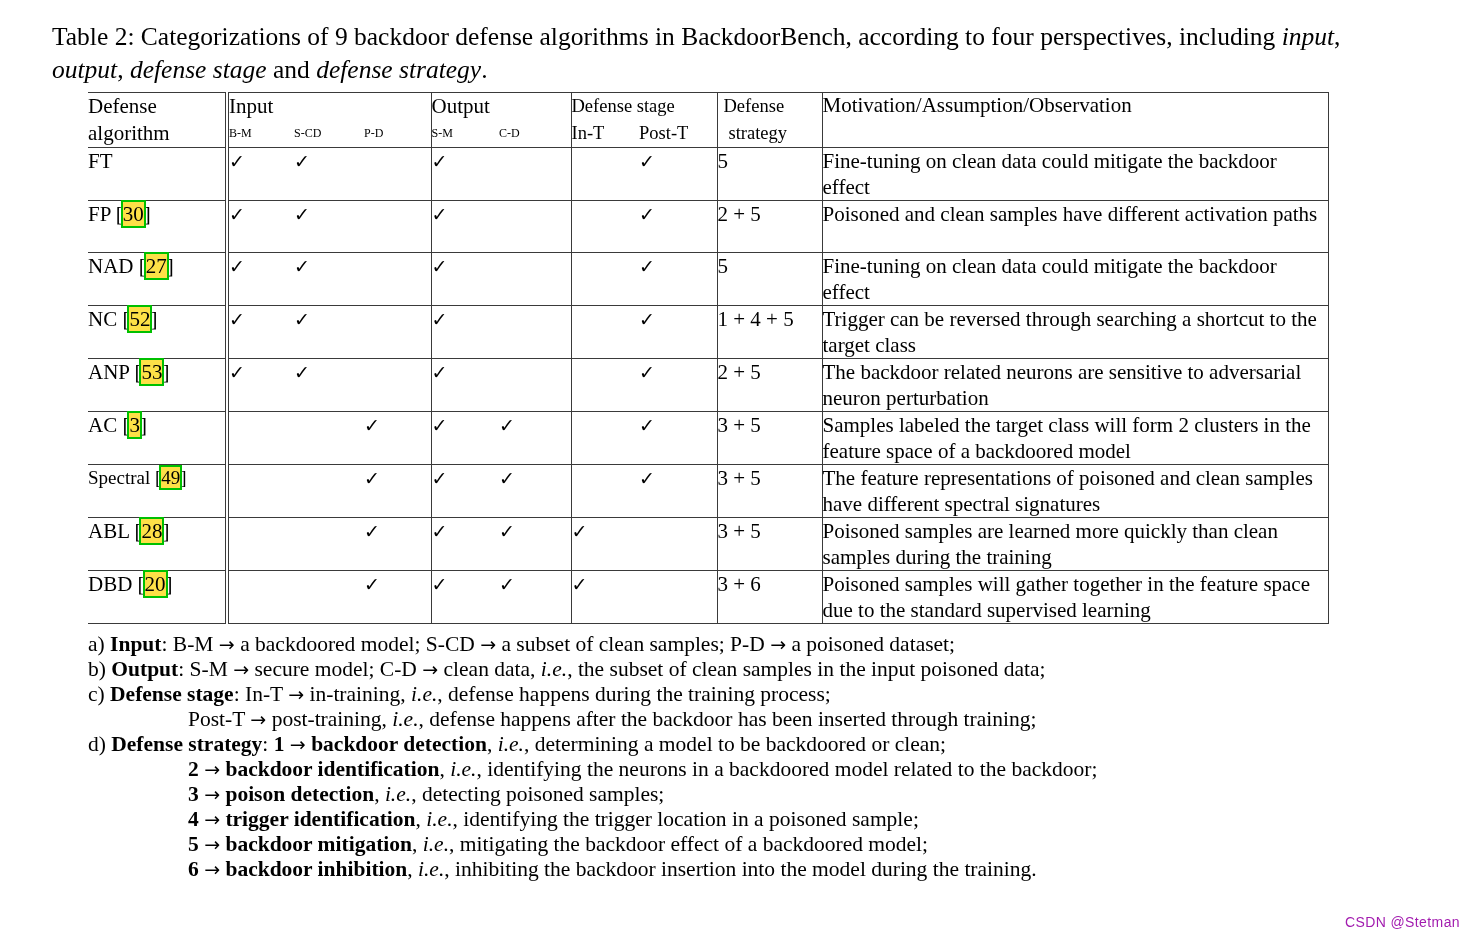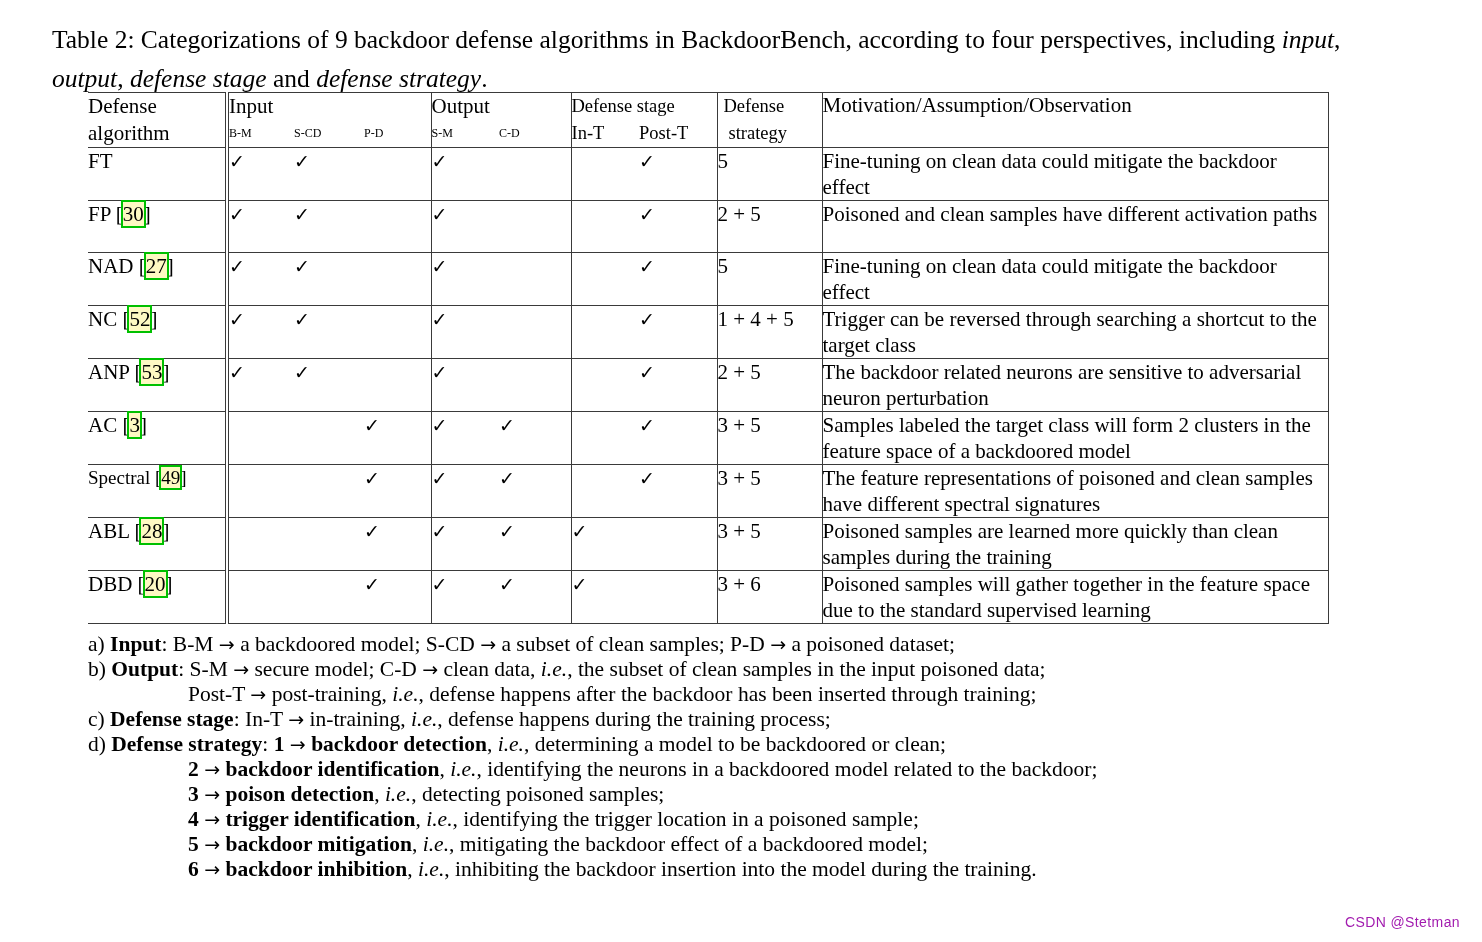--- a/index.html
+++ b/index.html
@@ -16,21 +16,21 @@
     overflow: hidden;
   }
 
   
   #caption {
     position: absolute;
     left: 52px;
     top: 20px;
     width: 1310px;
     font-size: 25.5px;
-    line-height: 39px;
+    line-height: 33px;
     text-align: left;
   }
   #caption .it { font-style: italic; }
 
   
   #table-wrap {
     position: absolute;
     left: 88px;
     top: 92px;
     width: 1240px;
@@ -116,21 +116,21 @@
 
   .chk {
     display: inline-block;
     font-family: "DejaVu Sans", sans-serif;
     font-size: 19px;
     line-height: 26px;
   }
 
   
   .cite {
-    background: #fef9c3;
+    background: #fde047;
     outline: 2.2px solid #00c000;
     color: #000;
     padding: 0 0px;
   }
 
   
   #notes {
     position: absolute;
     left: 88px;
     top: 632px;
@@ -310,25 +310,25 @@
   </table>
 </div>
 
 <div id="notes">
   <div class="nline">
     <span>a) </span><b>Input</b><span>: B-M </span><span class="arrow">→</span><span> a backdoored model; S-CD </span><span class="arrow">→</span><span> a subset of clean samples; P-D </span><span class="arrow">→</span><span> a poisoned dataset;</span>
   </div>
   <div class="nline">
     <span>b) </span><b>Output</b><span>: S-M </span><span class="arrow">→</span><span> secure model; C-D </span><span class="arrow">→</span><span> clean data, </span><i>i.e.</i><span>, the subset of clean samples in the input poisoned data;</span>
   </div>
+  <div class="nline">
+    <span>c) </span><b>Defense stage</b><span>: In-T </span><span class="arrow">→</span><span> in-training, </span><i>i.e.</i><span>, defense happens during the training process;</span>
+  </div>
   <div class="nline ind1">
     <span>Post-T </span><span class="arrow">→</span><span> post-training, </span><i>i.e.</i><span>, defense happens after the backdoor has been inserted through training;</span>
-  </div>
-  <div class="nline">
-    <span>c) </span><b>Defense stage</b><span>: In-T </span><span class="arrow">→</span><span> in-training, </span><i>i.e.</i><span>, defense happens during the training process;</span>
   </div>
   <div class="nline">
     <span>d) </span><b>Defense strategy</b><span>: </span><span id="d-item-0"><b>1 </b><span class="arrow">→</span><b> backdoor detection</b>, <i>i.e.</i><span>, determining a model to be backdoored or clean;</span></span>
   </div>
   <div id="d-rest">
       <div class="nline ind1"><b>2 </b><span class="arrow">→</span><b> backdoor identification</b>, <i>i.e.</i><span>, identifying the neurons in a backdoored model related to the backdoor;</span></div>
       <div class="nline ind1"><b>3 </b><span class="arrow">→</span><b> poison detection</b>, <i>i.e.</i><span>, detecting poisoned samples;</span></div>
       <div class="nline ind1"><b>4 </b><span class="arrow">→</span><b> trigger identification</b>, <i>i.e.</i><span>, identifying the trigger location in a poisoned sample;</span></div>
       <div class="nline ind1"><b>5 </b><span class="arrow">→</span><b> backdoor mitigation</b>, <i>i.e.</i><span>, mitigating the backdoor effect of a backdoored model;</span></div>
       <div class="nline ind1"><b>6 </b><span class="arrow">→</span><b> backdoor inhibition</b>, <i>i.e.</i><span>, inhibiting the backdoor insertion into the model during the training.</span></div>

